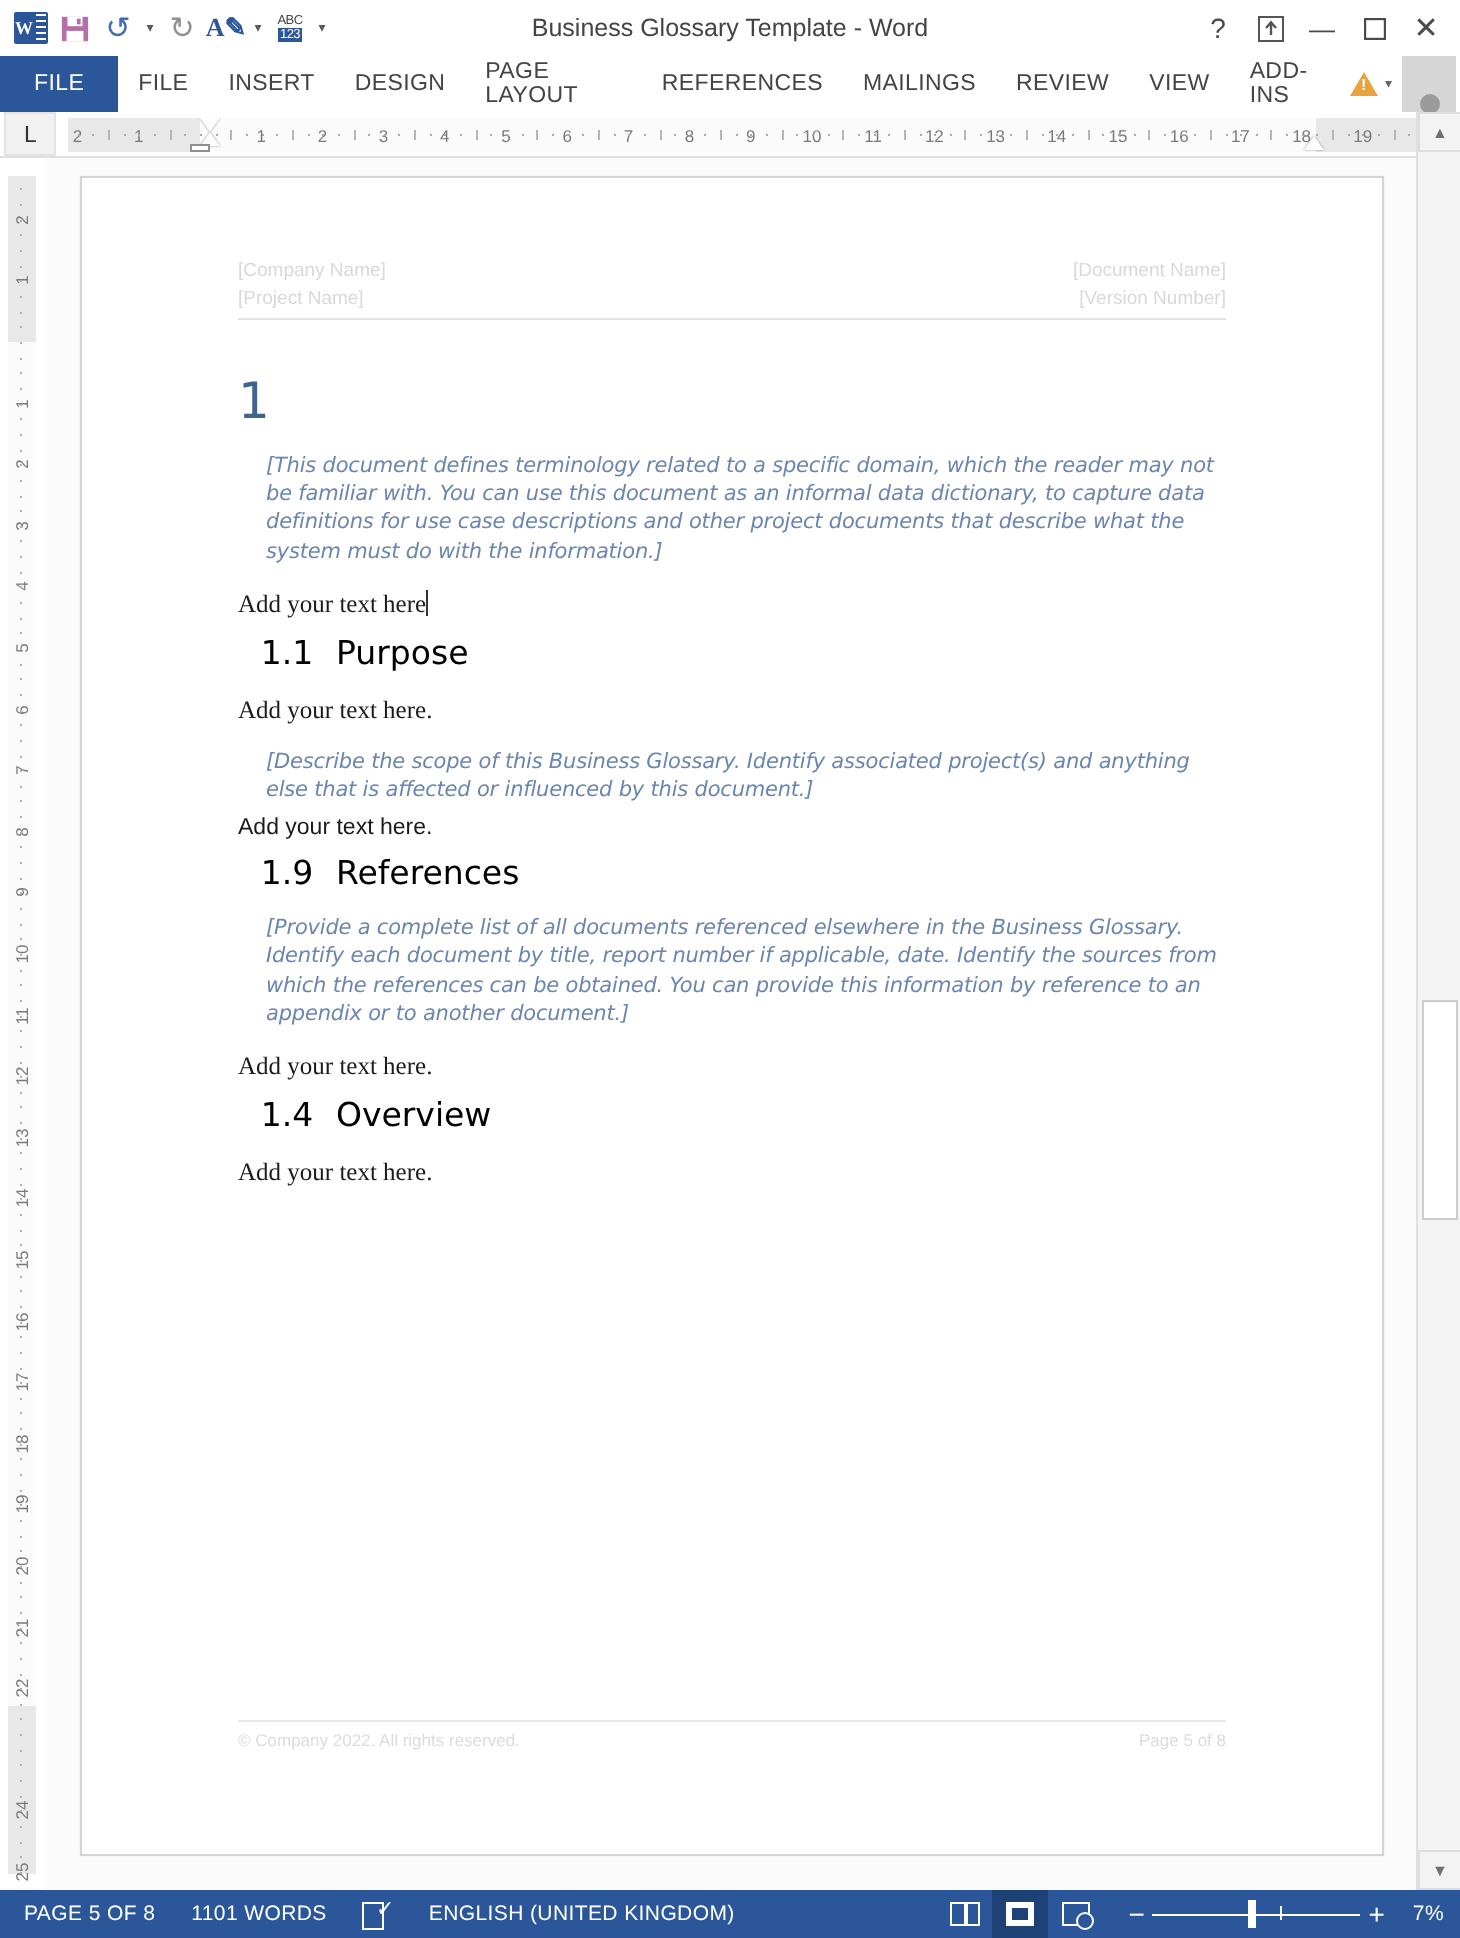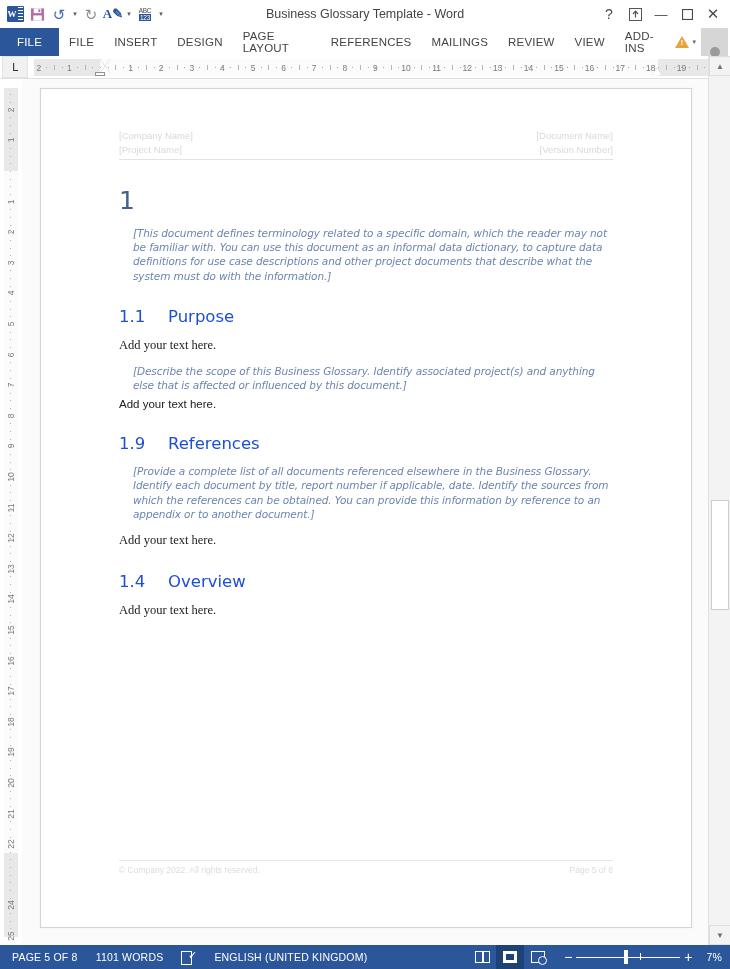--- a/index.html
+++ b/index.html
@@ -258,26 +258,27 @@
     font-weight: normal;
     color: #3f628f;
     font-size: 25px;
     font-family: "DejaVu Sans", sans-serif;
     letter-spacing: -0.2px;
     display: flex;
   }
   h1.doc-h1 .num { width: 60px; display: inline-block; }
 
   h2.doc-h2 {
-    margin: 24px 0 0 0;
+    margin: 7px 0 0 0;
     font-weight: normal;
-    color: #1d4ed8;
+    color: #000000;
     font-size: 16.5px;
     font-family: "DejaVu Sans", sans-serif;
     display: flex;
+    text-align: center;
   }
   h2.doc-h2 .num { width: 49px; display: inline-block; }
 
   .placeholder {
     color: #6a85b0;
     font-style: italic;
     font-size: 10.5px;
     line-height: 14.2px;
     font-family: "DejaVu Sans", sans-serif;
     margin: 11px 0 0 14px;
@@ -763,20 +764,21 @@
           <span>[Version Number]</span>
         </div>
       </div>
 
       <h1 class="doc-h1">
         <span class="num">1</span>
       </h1>
 
       <p class="placeholder">[This document defines terminology related to a specific domain, which the reader may not be familiar with. You can use this document as an informal data dictionary, to capture data definitions for use case descriptions and other project documents that describe what the system must do with the information.]</p>
 
+      <p class="bodytext"><span>Add your text here</span><span class="caret"></span></p>
 
       <h2 class="doc-h2">
         <span class="num">1.1</span>
         <span>Purpose</span>
       </h2>
       <p class="bodytext">Add your text here.</p>
 
       <p class="placeholder">[Describe the scope of this Business Glossary. Identify associated project(s) and anything else that is affected or influenced by this document.]</p>
       <p class="bodytext sans" style="margin-top:6px;">Add your text here.</p>
 

